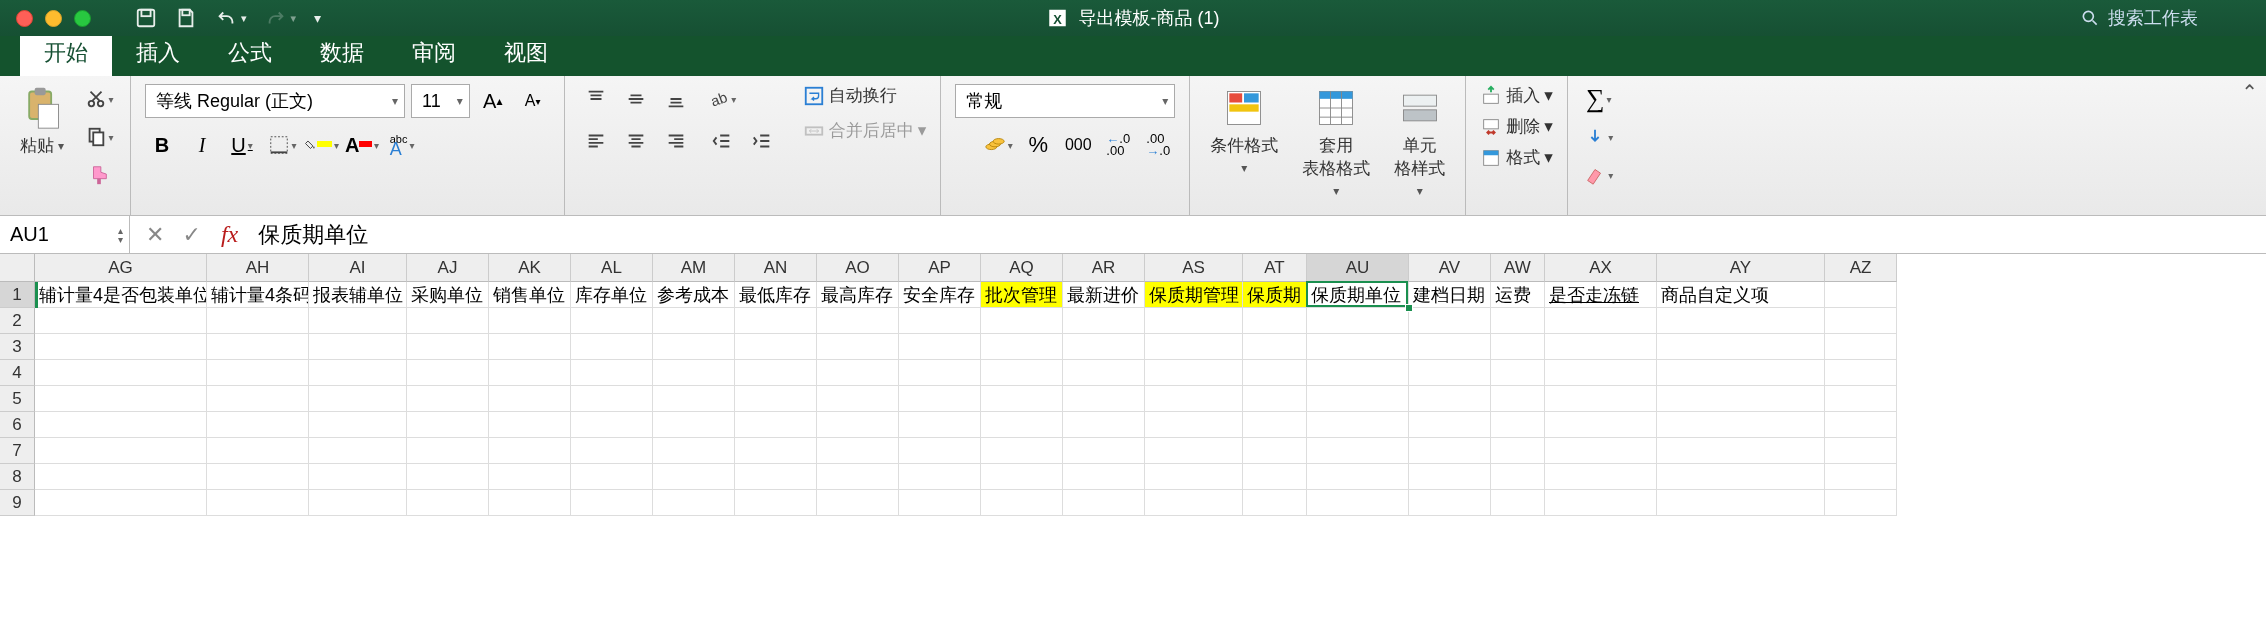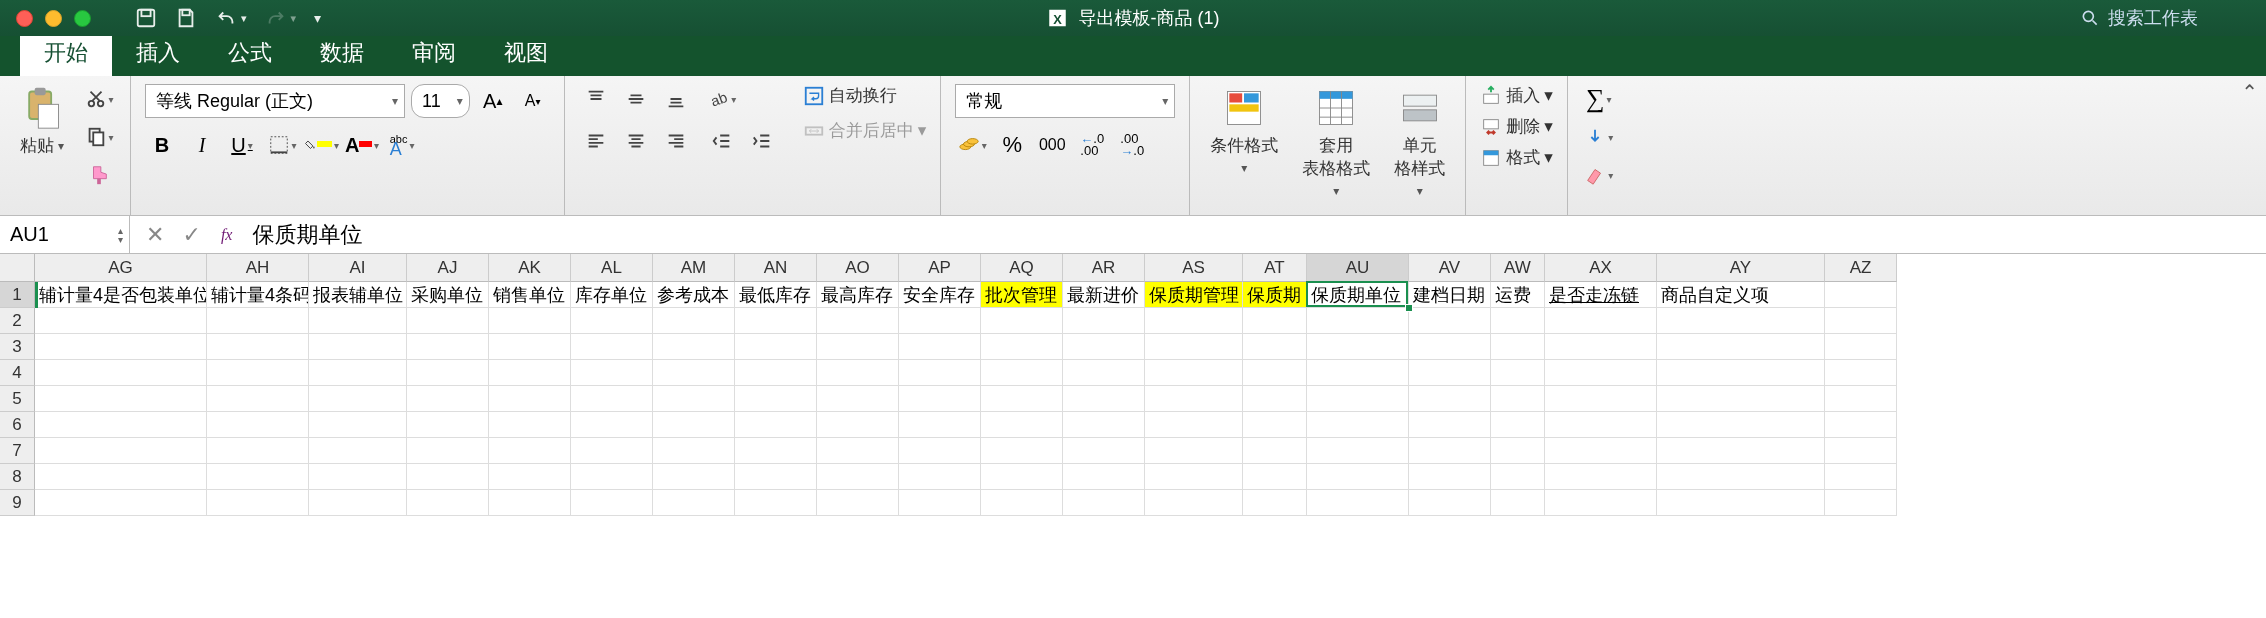--- a/index.html
+++ b/index.html
@@ -36,34 +36,34 @@
   .bigbtn { display:flex; flex-direction:column; align-items:center; gap:4px; font-size:17px; color:#333; padding:2px 6px;}
   .bigbtn svg { width:44px; height:44px; }
   .bigbtn .caret { font-size:12px; color:#555;}
   .smallbtn { display:flex; align-items:center; gap:4px; font-size:17px; color:#333; }
   .smallbtn svg { width:22px; height:22px; }
   .iconbtn { width:34px; height:30px; display:flex; align-items:center; justify-content:center; border-radius:3px; }
   .iconbtn svg { width:22px; height:22px; fill:#444; }
   .iconbtn .caret { font-size:10px; color:#666; margin-left:2px;}
   .font-row { display:flex; align-items:center; gap:6px;}
   .font-select { height:34px; border:1px solid #aaa; background:#fff; font-size:18px; padding:0 28px 0 10px; position:relative; display:flex; align-items:center; min-width:260px;}
-  .font-size { min-width:58px;border-radius:13px;}
+  .font-size { min-width:58px;}
   .select-caret { position:absolute; right:6px; font-size:12px; color:#666;}
   .row { display:flex; gap:6px; align-items:center;}
   .hl-yellow { background:#ffff00; width:28px; height:6px; display:block; margin-top:-2px;}
   .hl-red { background:#ff0000; width:28px; height:6px; display:block; margin-top:-2px;}
   .numfmt-select { height:34px; border:1px solid #aaa; background:#fff; font-size:18px; padding:0 28px 0 10px; min-width:220px; position:relative; display:flex; align-items:center;}
   .disabled { opacity:.45; }
 
   
   .fbar { height:38px; border-bottom:1px solid #bbb; display:flex; align-items:center; background:#fff;}
   .namebox { width:130px; height:100%; border-right:1px solid #bbb; display:flex; align-items:center; padding:0 10px; font-size:20px; position:relative;}
   .namebox .stepper { position:absolute; right:6px; display:flex; flex-direction:column; font-size:10px; color:#666; line-height:9px;}
   .fx-btns { display:flex; gap:18px; padding:0 16px; color:#888; font-size:22px;}
-  .fx-label { font-style:italic; font-family:Georgia,serif; color:#701a75; font-size:16px; padding:0 12px 0 4px;}
+  .fx-label { font-style:italic; font-family:Georgia,serif; color:#b91c1c; font-size:24px; padding:0 12px 0 4px;}
   .fx-input { flex:1; font-size:22px; border:none; outline:none; padding:0 8px;}
 
   
   .grid-wrap { position:relative; height:364px; overflow:hidden; background:#fff;}
   .corner { position:absolute; top:0; left:0; width:35px; height:28px; background:#eee; border-right:1px solid #bbb; border-bottom:1px solid #bbb;}
   .col-headers { position:absolute; top:0; left:35px; height:28px; display:flex;}
   .colh { border-right:1px solid #ccc; border-bottom:1px solid #bbb; background:#eee; font-size:17px; color:#333; display:flex; align-items:center; justify-content:center; }
   .colh.sel { background:#d6d6d6;}
   .row-headers { position:absolute; top:28px; left:0; width:35px;}
   .rowh { height:26px; border-bottom:1px solid #ccc; border-right:1px solid #bbb; background:#eee; font-size:17px; color:#333; display:flex; align-items:center; justify-content:center;}
@@ -297,21 +297,21 @@
               <path d="M7 12h10M9 10l-2 2 2 2M15 10l2 2-2 2" stroke="#888" fill="none"></path>
             </svg>
             <span>合并后居中</span>
             <span class="caret">▾</span>
           </div>
       </div>
     </div>
   </div>
 
   <div class="group">
-    <div class="group-body group-col" style="gap:12px;">
+    <div class="group-body group-col" style="gap:12px;align-items:flex-end;">
       <div class="numfmt-select">
           <span>常规</span>
           <span class="select-caret">▾</span>
         </div>
       <div class="row">
         <div class="iconbtn">
             <svg viewBox="0 0 24 24">
               <ellipse cx="8" cy="14" rx="6" ry="3" fill="#f9c23c" stroke="#b8860b"></ellipse>
               <ellipse cx="12" cy="11" rx="6" ry="3" fill="#f9c23c" stroke="#b8860b"></ellipse>
               <ellipse cx="16" cy="8" rx="6" ry="3" fill="#f9c23c" stroke="#b8860b"></ellipse>

